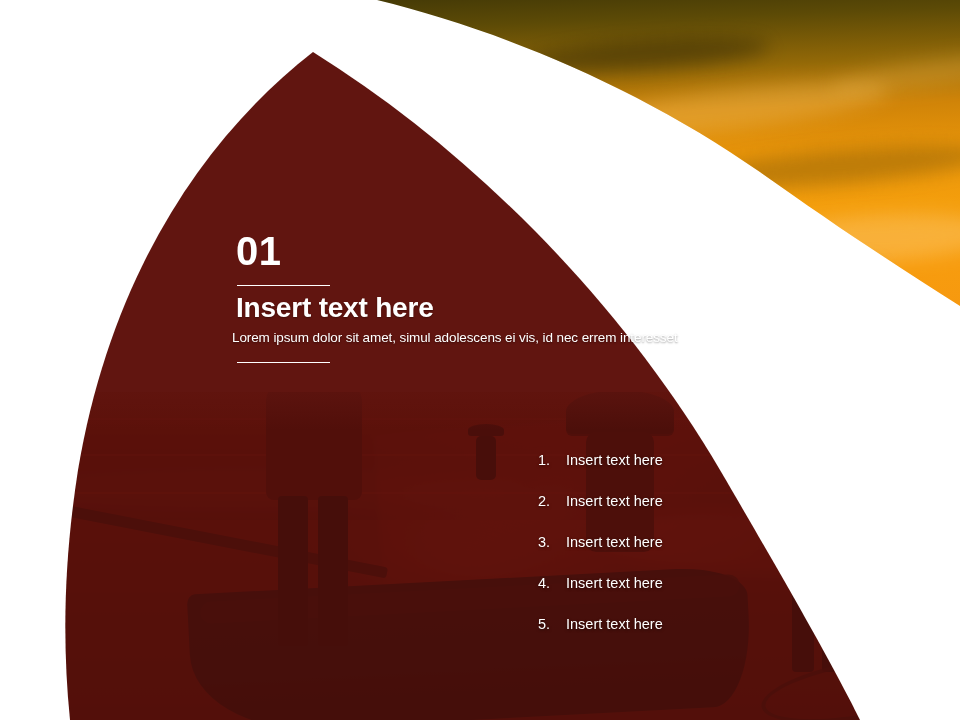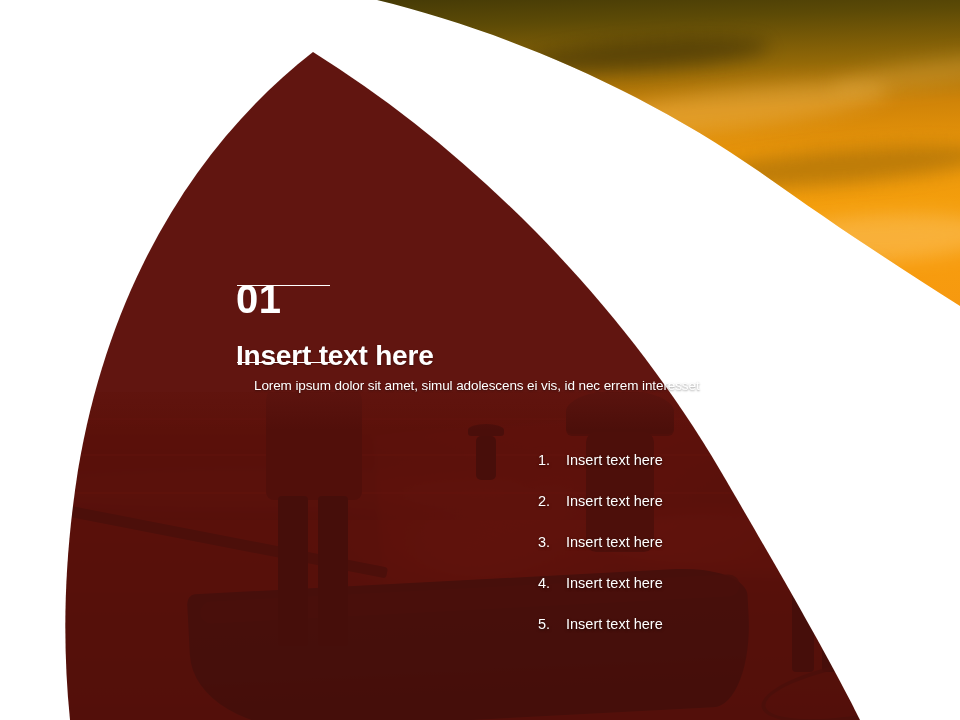--- a/index.html
+++ b/index.html
@@ -138,31 +138,31 @@
     background:linear-gradient(180deg,#611510 0%,rgba(97,21,16,.55) 55%,rgba(97,21,16,0) 100%);
   }
 
   
   #orangeShape{
     position:absolute;left:0;top:0;width:960px;height:720px;
     clip-path:path("M 377 0 L 960 0 L 960 306 C 900 268 830 222 760 172 C 640 88 500 30 377 0 Z");
   }
 
   
-  .txt{position:absolute;color:#ffffff;margin-top:48px;}
+  .txt{position:absolute;color:#ffffff;}
   #numLabel{
     left:236px;top:231px;font-size:40px;font-weight:bold;letter-spacing:.5px;line-height:1;
   }
   #ruleTop{position:absolute;left:237px;top:285px;width:93px;height:0;border-top:1.6px solid #ffffff;}
   #titleText{
     left:236px;top:292px;font-size:28px;font-weight:bold;letter-spacing:-.2px;line-height:1.15;
     text-shadow:0 1px 2px rgba(0,0,0,.35);
   }
   #subtitleText{
-    left:254px;top:330px;font-size:13.5px;font-weight:normal;letter-spacing:-.1px;
+    left:232px;top:330px;font-size:13.5px;font-weight:normal;letter-spacing:-.1px;
     text-shadow:0 1px 2px rgba(0,0,0,.4);white-space:nowrap;
   }
   #ruleBottom{position:absolute;left:237px;top:362px;width:93px;height:0;border-top:1.6px solid #ffffff;}
 
   
   #bulletList{position:absolute;left:538px;top:452px;width:260px;}
   #bulletList .row{
     display:flex;align-items:baseline;height:41px;color:#fff;font-size:14.5px;
     text-shadow:0 1px 3px rgba(0,0,0,.5);
   }

